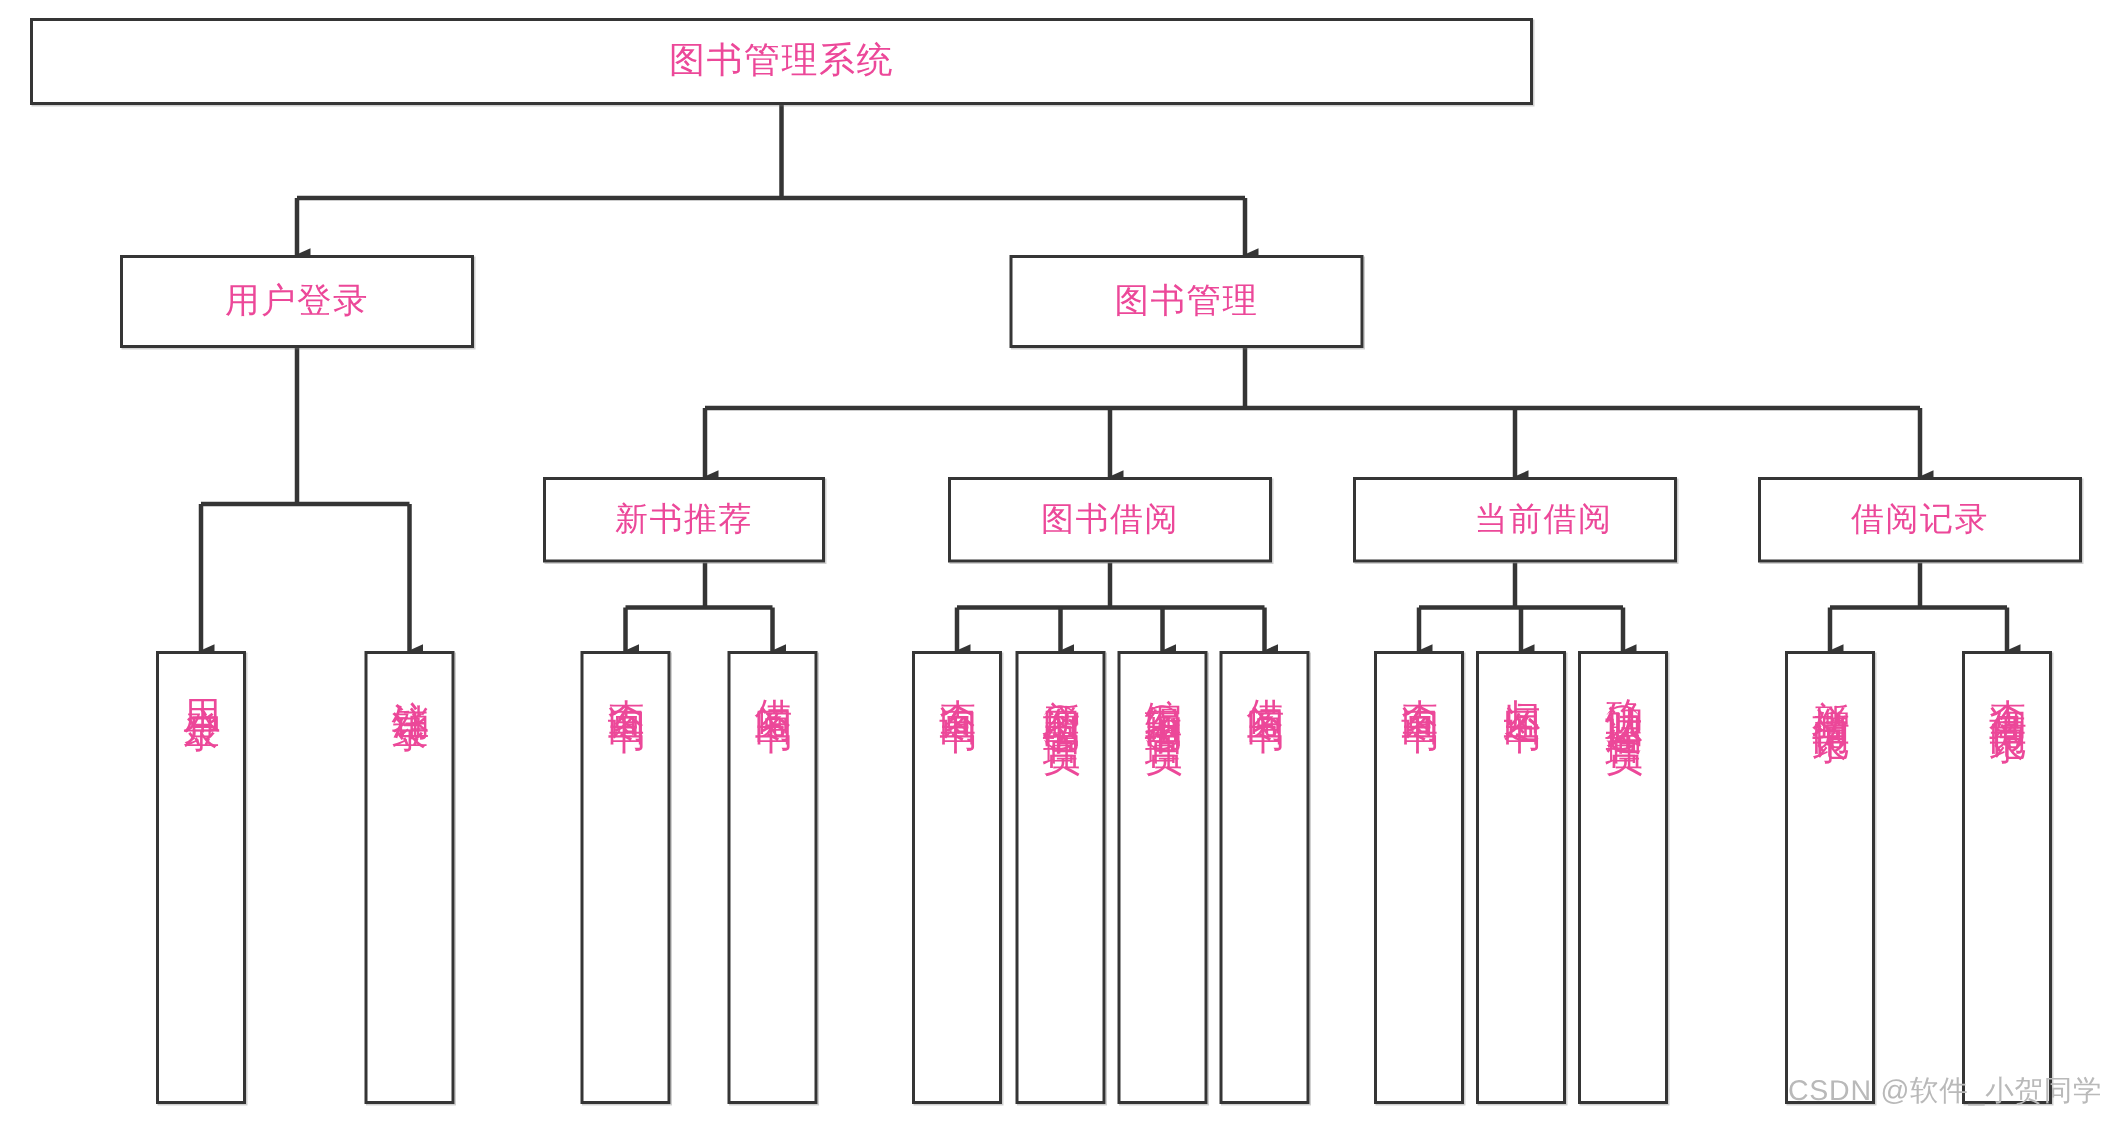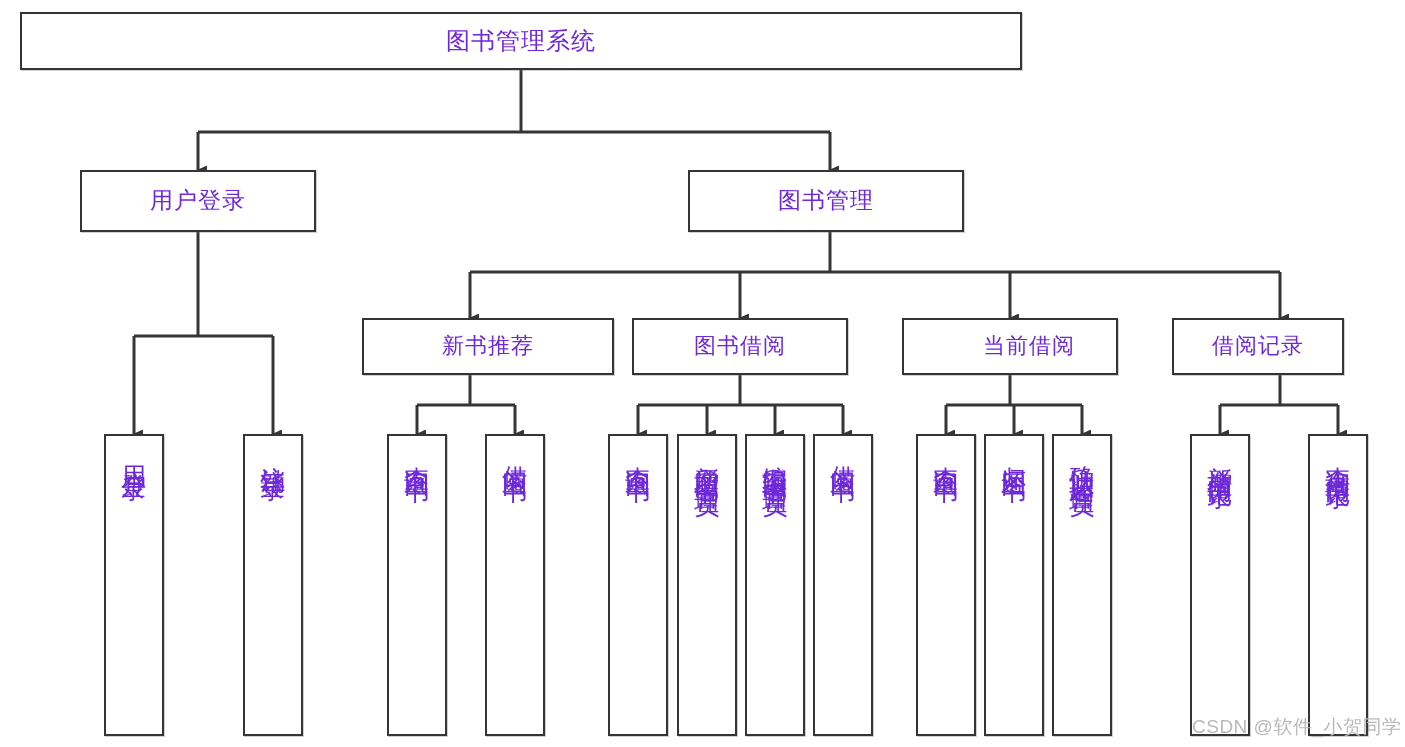--- a/index.html
+++ b/index.html
@@ -27,21 +27,21 @@
     pointer-events: none;
   }
   .node {
     position: absolute;
     box-sizing: border-box;
     border: 2px solid #353535;
     background: #ffffff;
     display: flex;
     align-items: center;
     justify-content: center;
-    color: #6d28d9;
+    color: #ec4899;
     box-shadow: 1px 1px 0 rgba(120,120,120,0.35);
   }
   .node-label {
     display: block;
     text-align: center;
     letter-spacing: 1px;
   }
   
   .node.horiz .node-label {
     font-size: 23px;
@@ -122,34 +122,34 @@
       </g>
   </svg>
 
   <div class="node horiz level-0" style="left: 20px; top: 12px; width: 1002px; height: 58px;">
     <span class="node-label">图书管理系统</span>
   </div>
 
   <div class="node horiz level-1" style="left: 80px; top: 170px; width: 236px; height: 62px;">
     <span class="node-label">用户登录</span>
   </div>
-  <div class="node horiz level-1" style="left: 688px; top: 170px; width: 276px; height: 62px;">
+  <div class="node horiz level-1" style="left: 673px; top: 170px; width: 236px; height: 62px;">
     <span class="node-label">图书管理</span>
   </div>
 
-  <div class="node horiz level-2" style="left: 362px; top: 318px; width: 252px; height: 57px;">
+  <div class="node horiz level-2" style="left: 362px; top: 318px; width: 188px; height: 57px;">
     <span class="node-label">新书推荐</span>
   </div>
   <div class="node horiz level-2" style="left: 632px; top: 318px; width: 216px; height: 57px; justify-content: center;">
     <span class="node-label">图书借阅</span>
   </div>
   <div class="node horiz level-2" style="left: 902px; top: 318px; width: 216px; height: 57px; padding-left: 38px;">
     <span class="node-label">当前借阅</span>
   </div>
-  <div class="node horiz level-2" style="left: 1172px; top: 318px; width: 172px; height: 57px;">
+  <div class="node horiz level-2" style="left: 1172px; top: 318px; width: 216px; height: 57px;">
     <span class="node-label">借阅记录</span>
   </div>
 
   <div class="node vert" style="left: 104px; top: 434px; width: 60px; height: 302px;">
     <span class="node-label">用户登录</span>
   </div>
   <div class="node vert" style="left: 243px; top: 434px; width: 60px; height: 302px;">
     <span class="node-label">注销登录</span>
   </div>
   <div class="node vert" style="left: 387px; top: 434px; width: 60px; height: 302px;">

